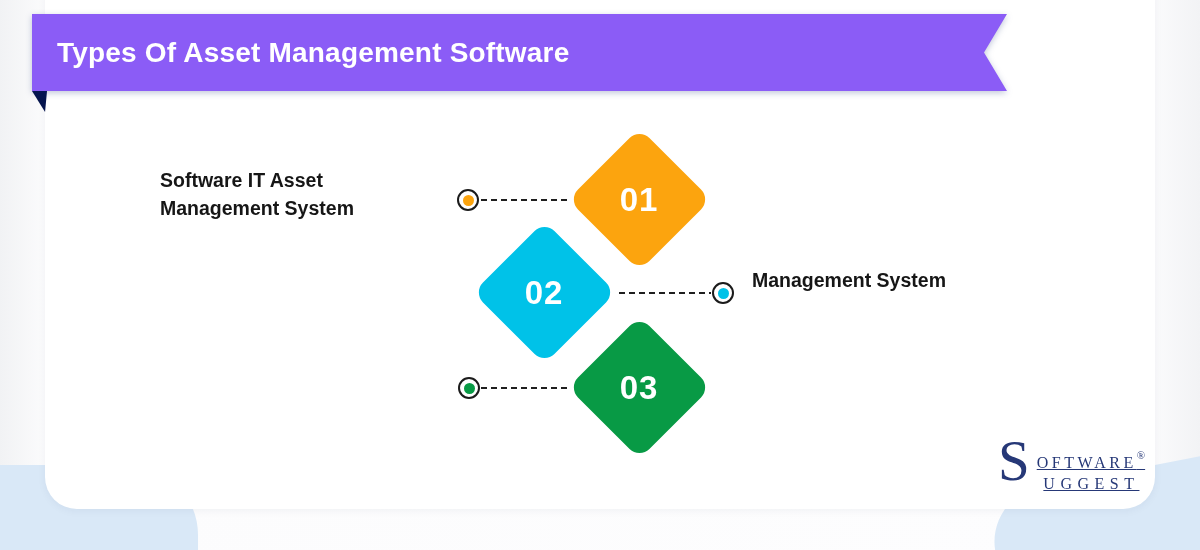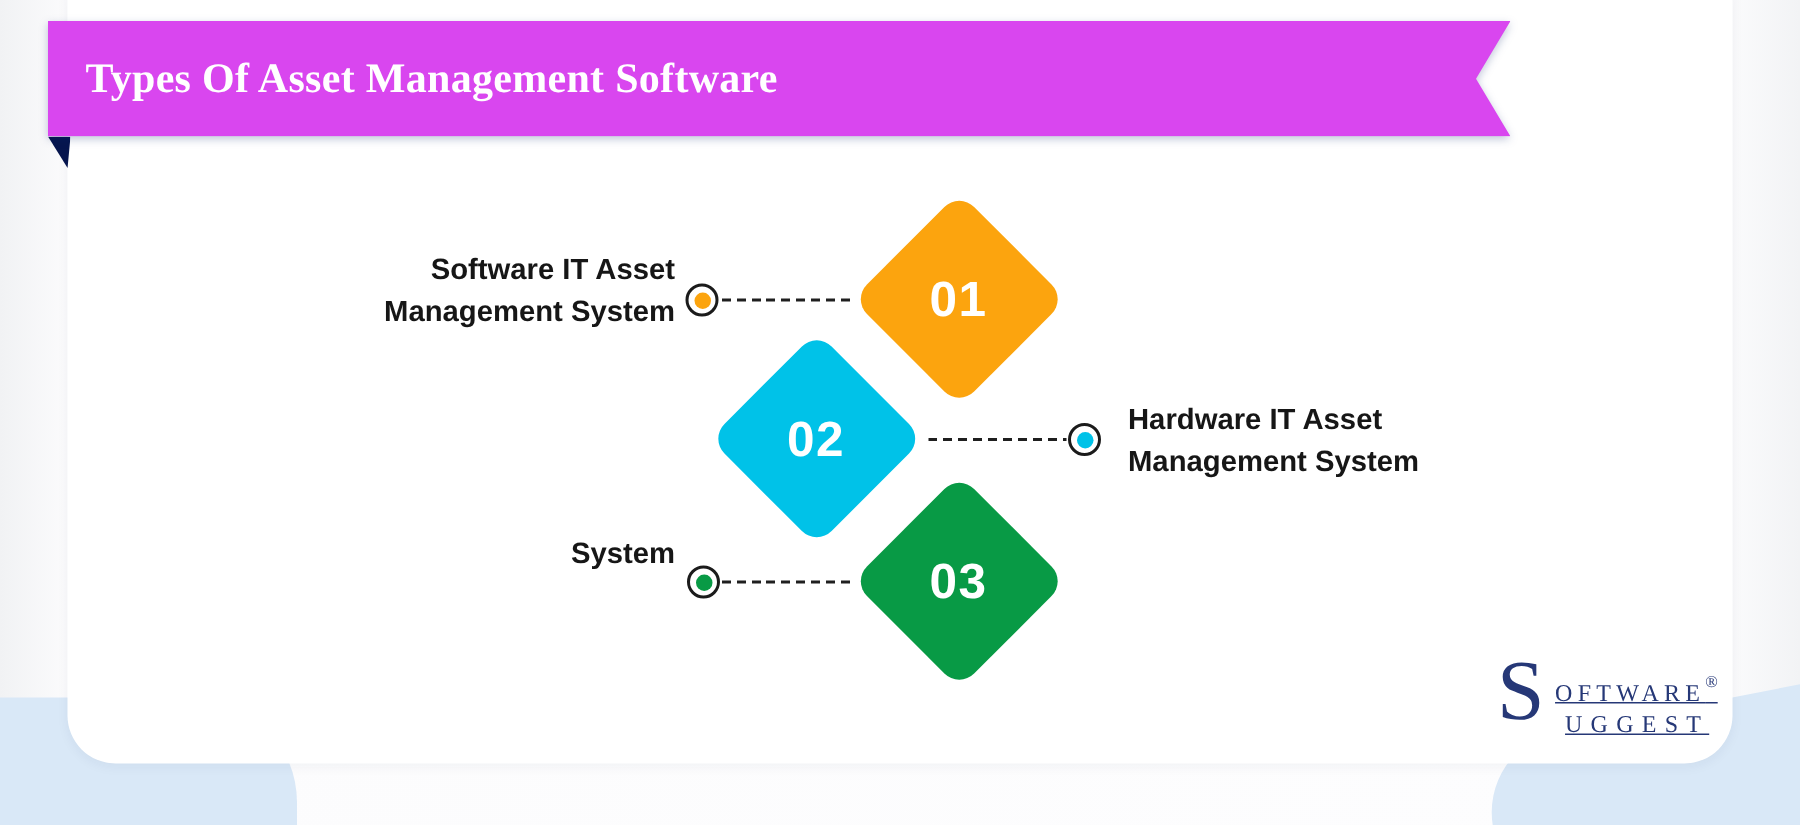--- a/index.html
+++ b/index.html
@@ -48,21 +48,21 @@
   .dot{position:absolute;width:22px;height:22px;box-sizing:border-box;border:2px solid #1b1b1b;
        border-radius:50%;background:#ffffff;display:flex;align-items:center;justify-content:center;}
   .dot .core{width:11px;height:11px;border-radius:50%;}
   .p1{left:457px;top:189px;}
   .p2{left:712px;top:282px;}
   .p3{left:458px;top:377px;}
 
   
   .label{position:absolute;font-size:19.5px;line-height:28px;font-weight:bold;color:#161616;}
   .label span{display:block;}
-  .lab1{left:160px;top:166px;width:290px;text-align:right;}
+  .lab1{left:160px;top:166px;width:290px;text-align:left;}
   .lab2{left:752px;top:266px;width:300px;text-align:left;}
   .lab3{left:130px;top:355px;width:320px;text-align:right;}
 
   
   .logo{position:absolute;left:998px;top:436px;display:flex;align-items:flex-start;
         font-family:"Liberation Serif","DejaVu Serif",serif;}
   .logo-s{font-size:57px;line-height:49px;font-weight:normal;}
   .logo-text{display:flex;flex-direction:column;margin-left:7px;padding-top:9px;text-decoration:underline;}
   .logo-row{font-size:16px;line-height:21px;font-weight:normal;}
   .logo-row1{letter-spacing:3.5px;}
@@ -74,21 +74,21 @@
 
 <div class="stage">
 
   <div class="blob blob-left" style="background-color: rgb(217, 232, 247);"></div>
   <div class="blob blob-right" style="background-color: rgb(217, 232, 247);"></div>
 
   <div class="card"></div>
 
   <div class="banner-fold" style="background-color: rgb(6, 21, 78);"></div>
   <div class="banner">
-    <div class="banner-shape" style="background-color: #d946ef; font-family: Liberation Serif, serif;">
+    <div class="banner-shape" style="background-color: #8b5cf6;">
       <h1 class="banner-title">Types Of Asset Management Software</h1>
     </div>
   </div>
 
   <div class="diamond d1" style="background-color: rgb(252, 164, 14);">
     <span class="num">01</span>
   </div>
   <div class="dash l1"></div>
   <div class="dot p1">
     <span class="core" style="background-color: rgb(252, 164, 14);"></span>
@@ -99,33 +99,31 @@
   </div>
 
   <div class="diamond d2" style="background-color: rgb(0, 194, 232);">
     <span class="num">02</span>
   </div>
   <div class="dash l2"></div>
   <div class="dot p2">
     <span class="core" style="background-color: rgb(0, 194, 232);"></span>
   </div>
   <div class="label lab2">
-    <span>Hardware IT Asset</span>
     <span>Management System</span>
   </div>
 
   <div class="diamond d3" style="background-color: rgb(8, 154, 69);">
     <span class="num">03</span>
   </div>
   <div class="dash l3"></div>
   <div class="dot p3">
     <span class="core" style="background-color: rgb(8, 154, 69);"></span>
   </div>
   <div class="label lab3">
-    <span>System</span>
   </div>
 
   <div class="logo" style="color: rgb(38, 56, 119);">
     <span class="logo-s">S</span>
     <span class="logo-text">
       <span class="logo-row logo-row1"><span>OFTWARE</span><sup class="logo-reg">®</sup></span>
       <span class="logo-row logo-row2">UGGEST</span>
     </span>
   </div>
 

